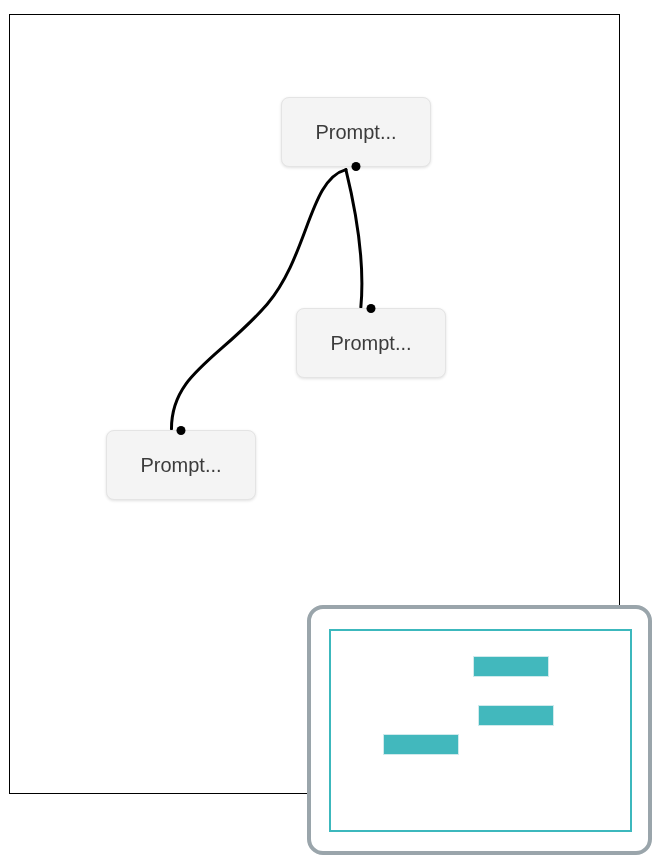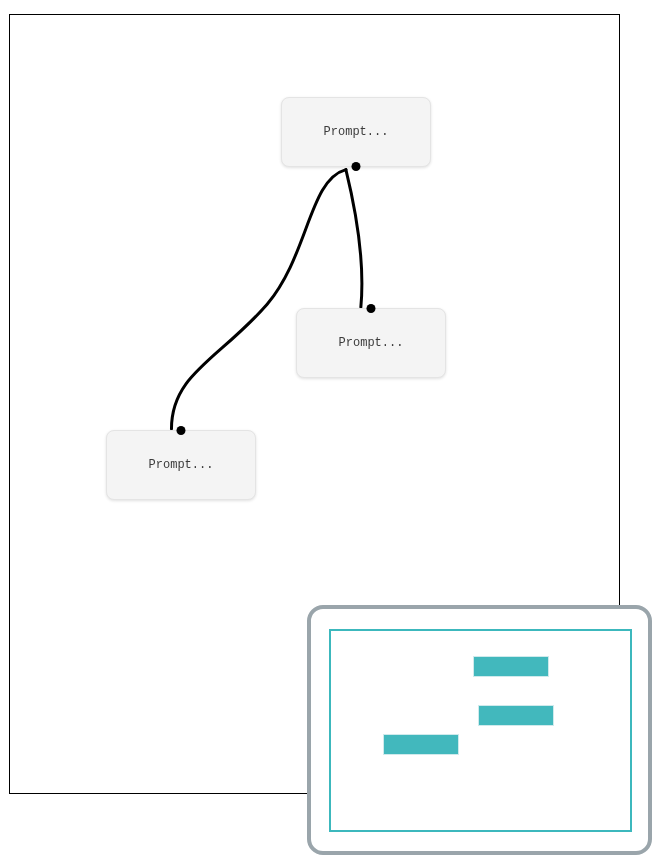--- a/index.html
+++ b/index.html
@@ -56,22 +56,22 @@
     background: #f4f4f4;
     border: 1px solid #e4e4e4;
     border-radius: 8px;
     box-shadow: 0 1px 3px rgba(0,0,0,0.12);
     display: flex;
     align-items: center;
     justify-content: center;
   }
 
   .node-label {
-    font-family: Liberation Mono, monospace;
-    font-size: 12px;
+    font-family: Liberation Sans, sans-serif;
+    font-size: 20px;
     color: #3b3b3b;
     line-height: 1;
     white-space: nowrap;
     user-select: none;
   }
 
   .handle {
     position: absolute;
     width: 9px;
     height: 9px;

